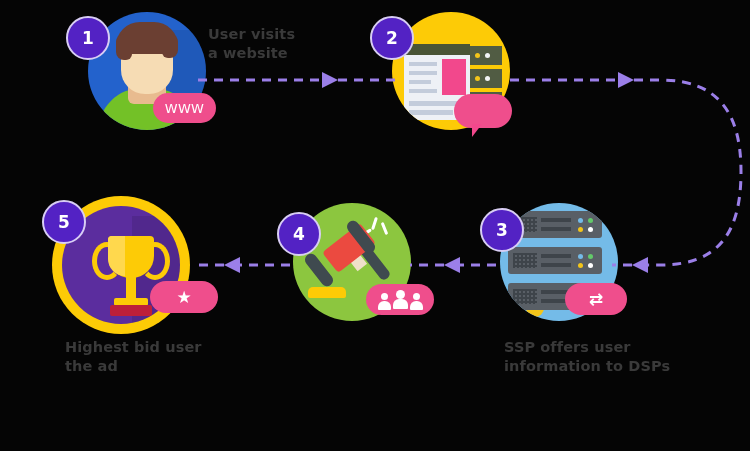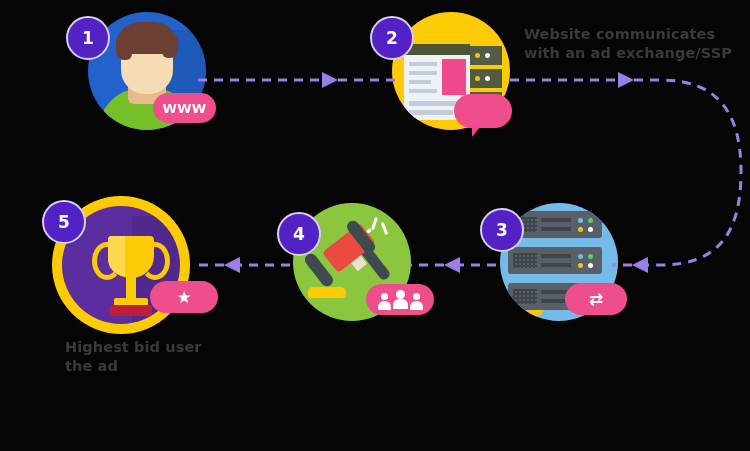--- a/index.html
+++ b/index.html
@@ -22,21 +22,21 @@
     color:#ffffff;font-size:17px;font-weight:bold;z-index:40;
     box-sizing:border-box;
   }
 
   
   .pill{
     position:absolute;border-radius:17px;background:#ef4e8c;
     display:flex;align-items:center;justify-content:center;
     color:#fff;z-index:35;
   }
-  .pill .pilltext{font-size:13px;font-weight:bold;letter-spacing:.3px;}
+  .pill .pilltext{font-size:13px;font-weight:normal;letter-spacing:.3px;}
 
   
   .caption{
     position:absolute;color:#3a3a3a;font-size:14.5px;font-weight:bold;
     line-height:19px;letter-spacing:.1px;white-space:pre-line;z-index:20;
   }
 
   
   #wires{position:absolute;left:0;top:0;width:750px;height:451px;z-index:10;
          pointer-events:none;}
@@ -203,20 +203,22 @@
       <div class="av-hair2"></div>
       <div class="av-hair3"></div>
     </div>
   </div>
   <div class="numbadge" style="left:66px;top:16px;">
     <span>1</span>
   </div>
   <div class="pill" style="left:153px;top:93px;width:63px;height:30px;">
     <span class="pilltext">WWW</span>
   </div>
+  <div class="caption" style="left:208px;top:25px;width:150px;">User visits
+a website</div>
 
   <div class="step" id="s2">
     <div class="disc w-bg">
       <div class="w-page"></div>
       <div class="w-bar"></div>
       <div class="w-img"></div>
       <div class="w-l w-l1"></div>
       <div class="w-l w-l2"></div>
       <div class="w-l w-l3"></div>
       <div class="w-l w-l4"></div>
@@ -238,22 +240,20 @@
   </div>
   <div class="bubble-tail" style="left:472px;top:124px;"></div>
   <div class="pill" style="left:454px;top:94px;width:58px;height:34px;">
     <s></s>
       <s></s>
       <s></s>
   </div>
   <div class="numbadge" style="left:370px;top:16px;">
     <span>2</span>
   </div>
-  <div class="caption" style="left:524px;top:25px;width:215px;">Website communicates
-with an ad exchange/SSP</div>
 
   <div class="step" id="s3">
     <div class="disc sv-bg">
       <div class="sv-band"></div>
       <div class="sv-dot"></div>
       <div class="rack rack1">
         <div class="grill"></div>
           <div class="slot slot1"></div>
           <div class="slot slot2"></div>
         <div class="led t1"></div>
@@ -280,20 +280,22 @@
           <div class="led b2"></div>
       </div>
     </div>
   </div>
   <div class="numbadge" style="left:480px;top:208px;">
     <span>3</span>
   </div>
   <div class="pill" style="left:565px;top:283px;width:62px;height:32px;">
     <span class="arrowglyph">⇄</span>
   </div>
+  <div class="caption" style="left:504px;top:338px;width:215px;">SSP offers user
+information to DSPs</div>
 
   <div class="step" id="s4">
     <div class="disc gv-bg">
       <div class="spark sp1"></div>
       <div class="spark sp2"></div>
       <div class="spark sp3"></div>
       <div class="gv-block"></div>
       <div class="gv-handle"></div>
       <div class="gv-ferrule"></div>
       <div class="gv-head"></div>

